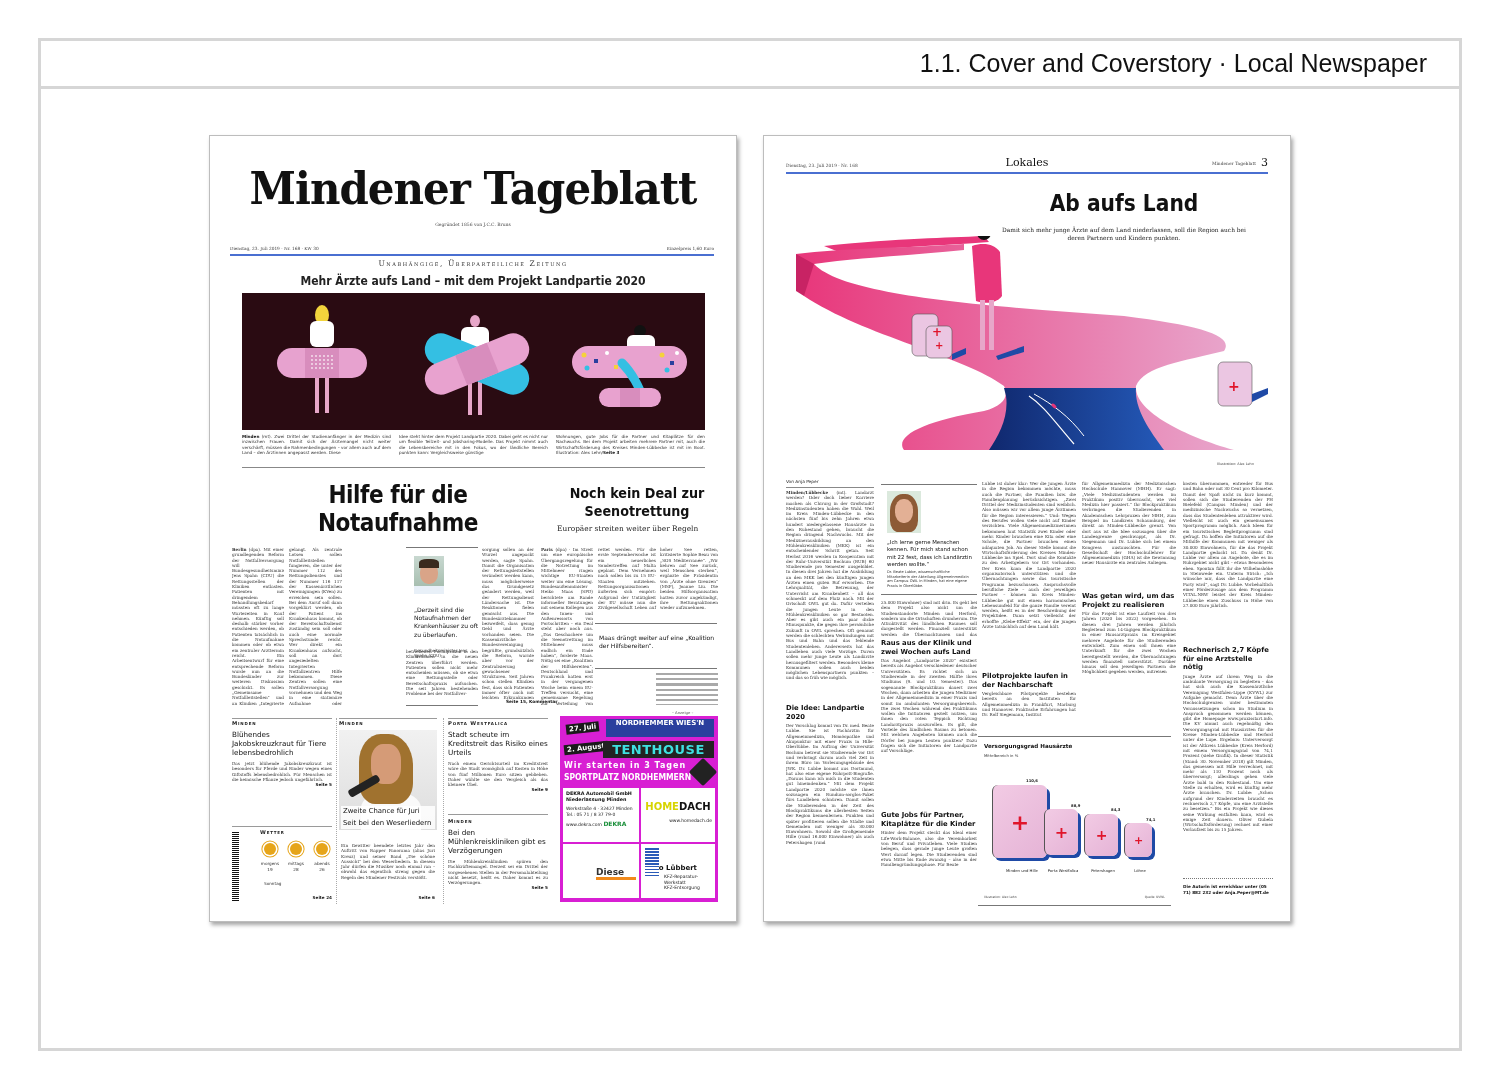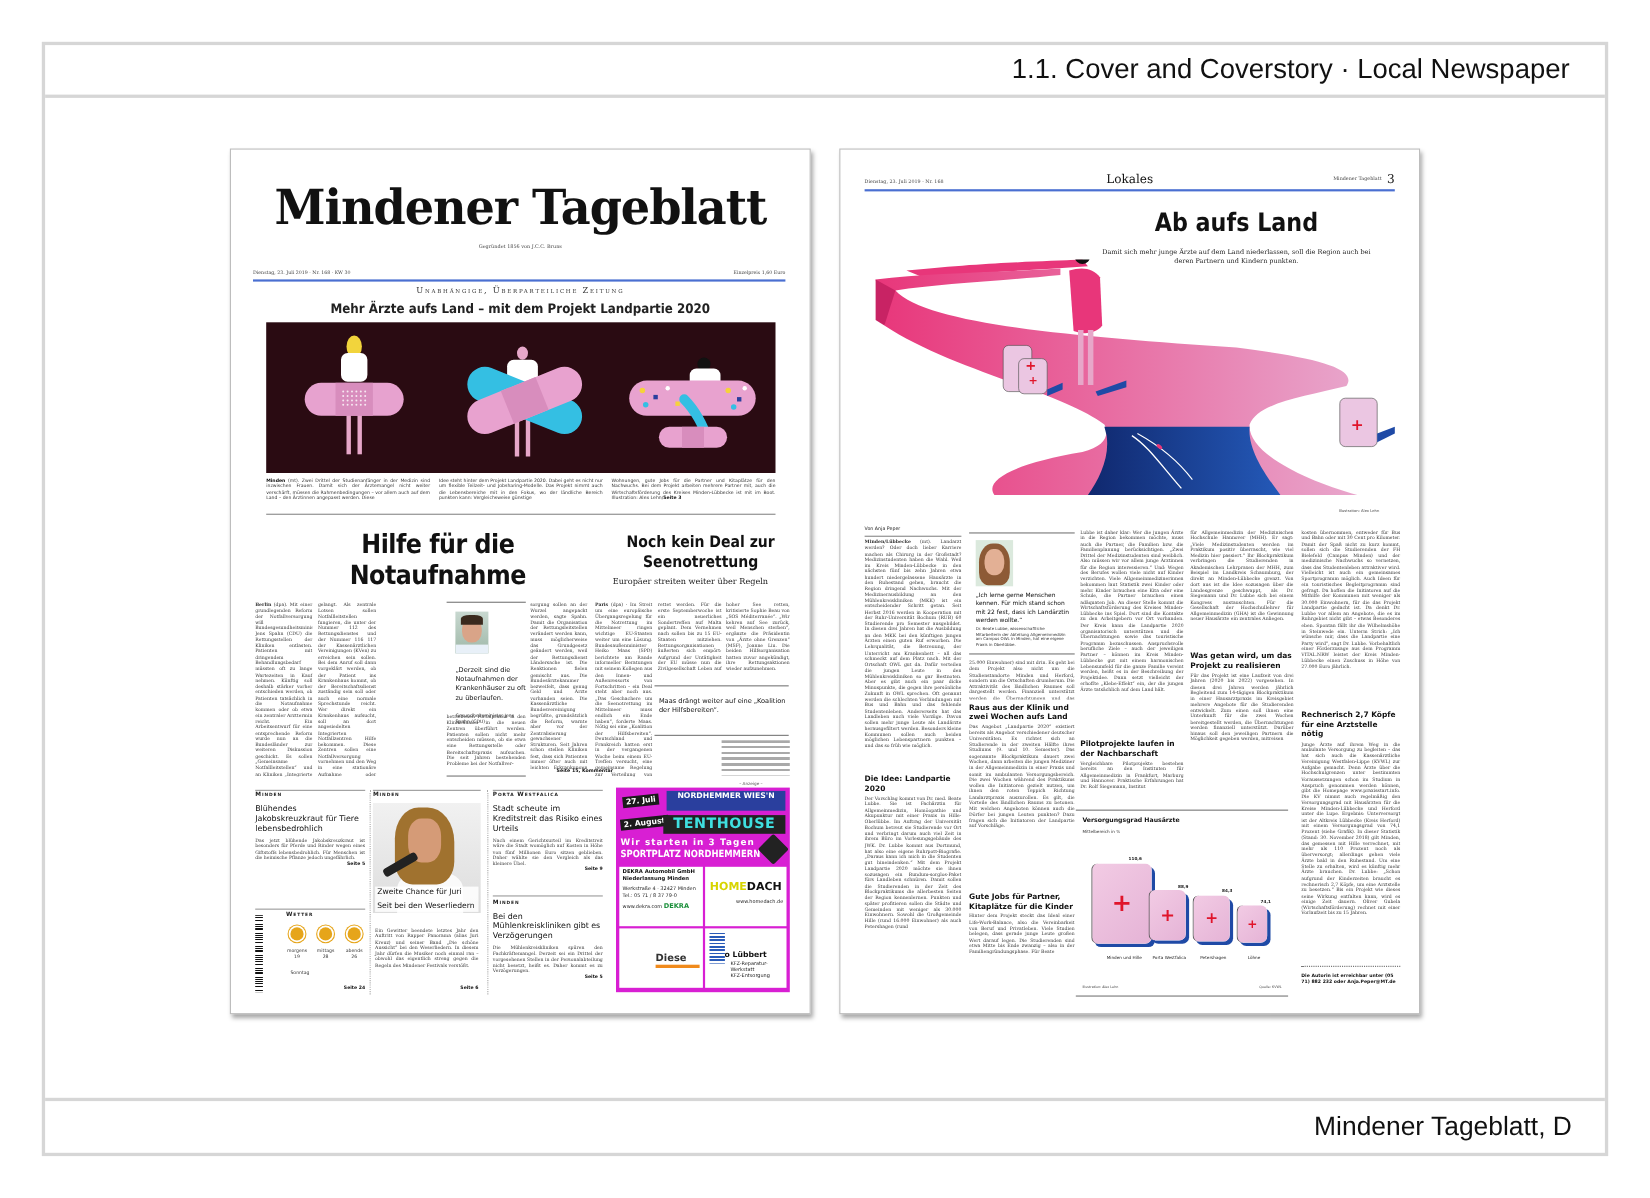--- a/index.html
+++ b/index.html
@@ -115,23 +115,20 @@
   .chart-foot { position: absolute; font-family: "DejaVu Sans", sans-serif; font-size: 3px; color: #444; }
 
   .contact { position: absolute; left: 419px; top: 748px; width: 90px; font-family: "DejaVu Sans", sans-serif; font-size: 4.2px; line-height: 5.6px; font-weight: bold; color: #111; }
 </style>
 </head>
 <body>
 
 <div class="frame">
   <div class="frame-header">
     <div class="frame-title">1.1. Cover and Coverstory · Local Newspaper</div>
-  </div>
-  <div class="frame-footer">
-    <div class="frame-credit">Mindener Tageblatt, D</div>
   </div>
 </div>
 
 <div class="page page-front">
   <div class="masthead">Mindener Tageblatt</div>
   <div class="founded">Gegründet 1856 von J.C.C. Bruns</div>
   <div class="subtitle">Unabhängige, Überparteiliche Zeitung</div>
   <div class="dateline">Dienstag, 23. Juli 2019 · Nr. 168 · KW 30</div>
   <div class="price">Einzelpreis 1,60 Euro</div>
   <div class="blue-rule" style="left:20px; right:22px; top:118px;"></div>

